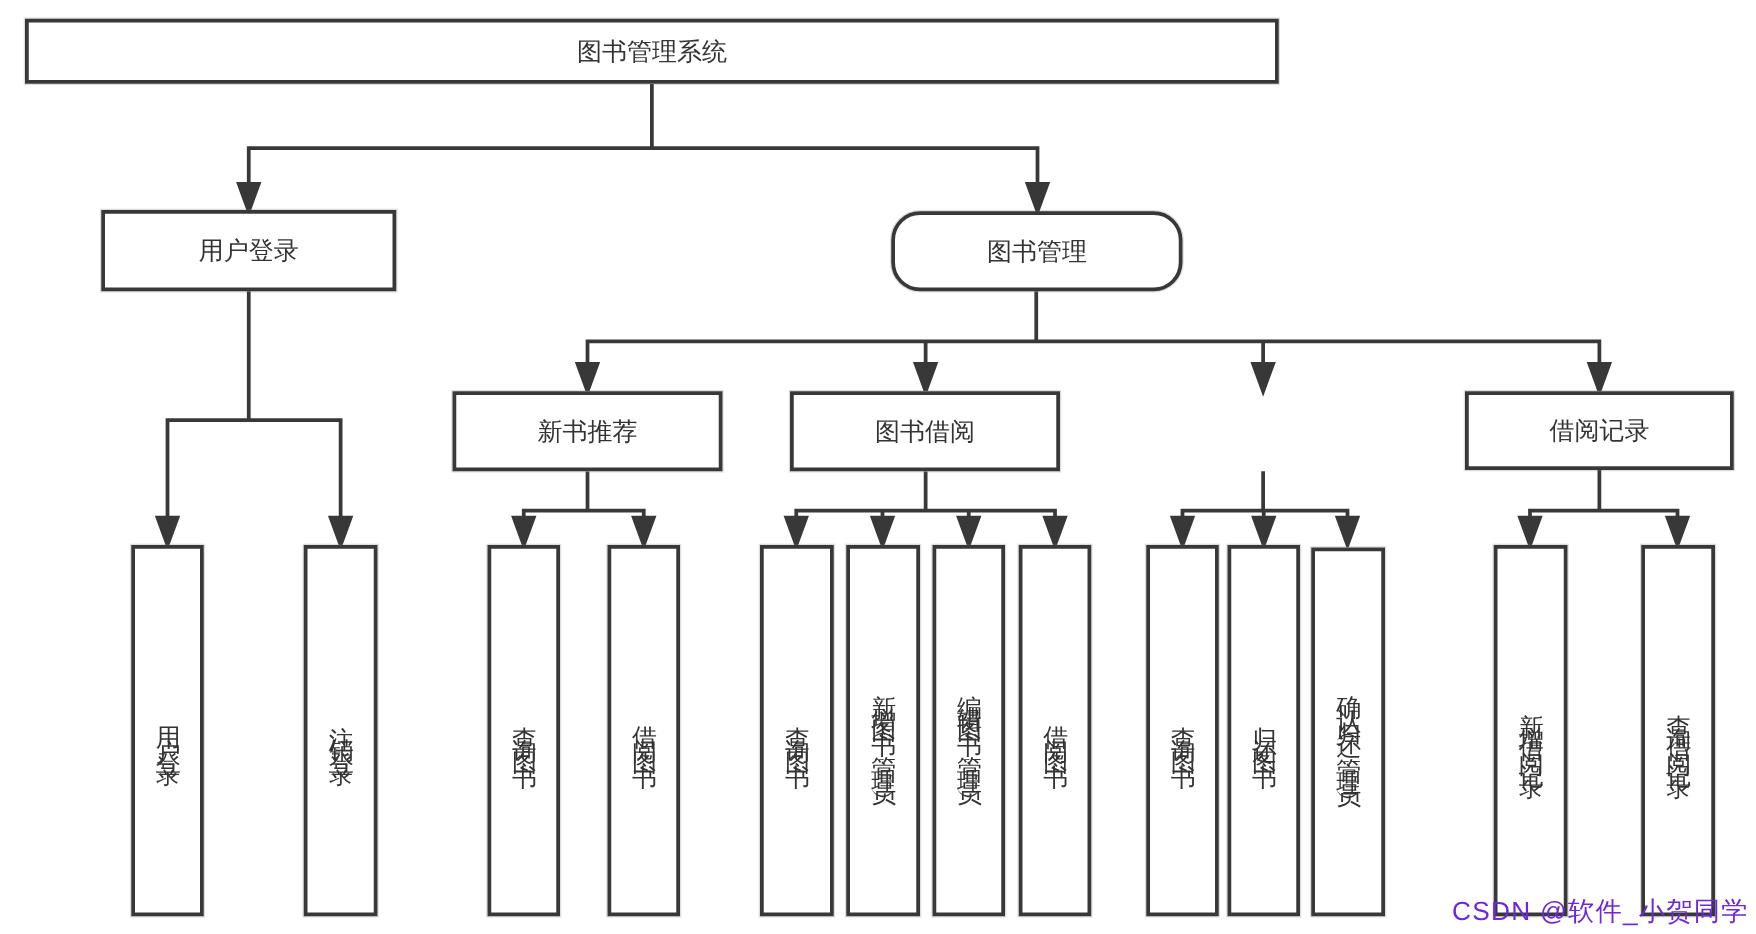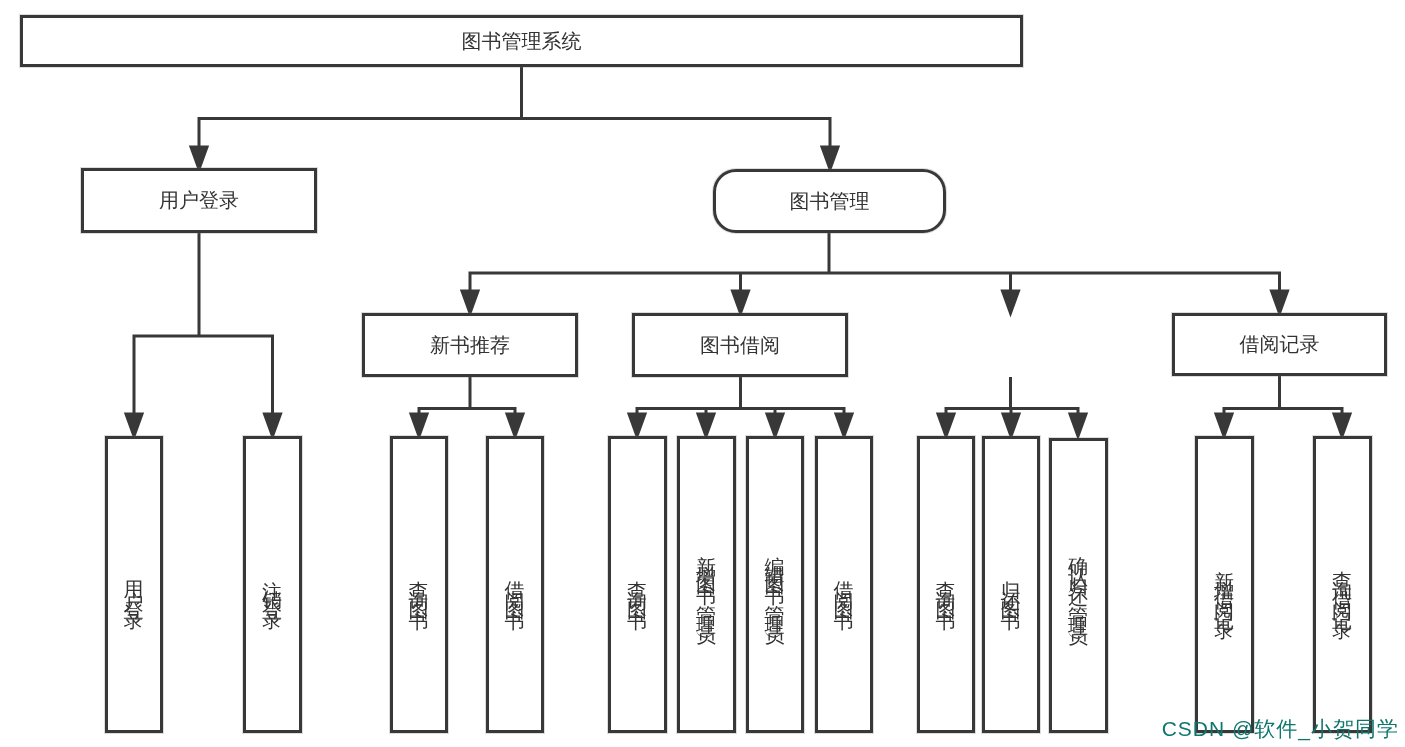--- a/index.html
+++ b/index.html
@@ -41,21 +41,21 @@
     text-orientation: mixed;
     letter-spacing: 10px;
     line-height: 1;
     white-space: nowrap;
   }
   .watermark {
     position: absolute;
     right: 6px;
     bottom: 4px;
     font-size: 21px;
-    color: #0f766e;
+    color: #6d28d9;
     letter-spacing: 1px;
     z-index: 3;
   }
 </style>
 </head>
 <body>
 
 <div class="stage">
 
   <svg class="connectors" viewBox="0 0 1405 747" xmlns="http://www.w3.org/2000/svg">

